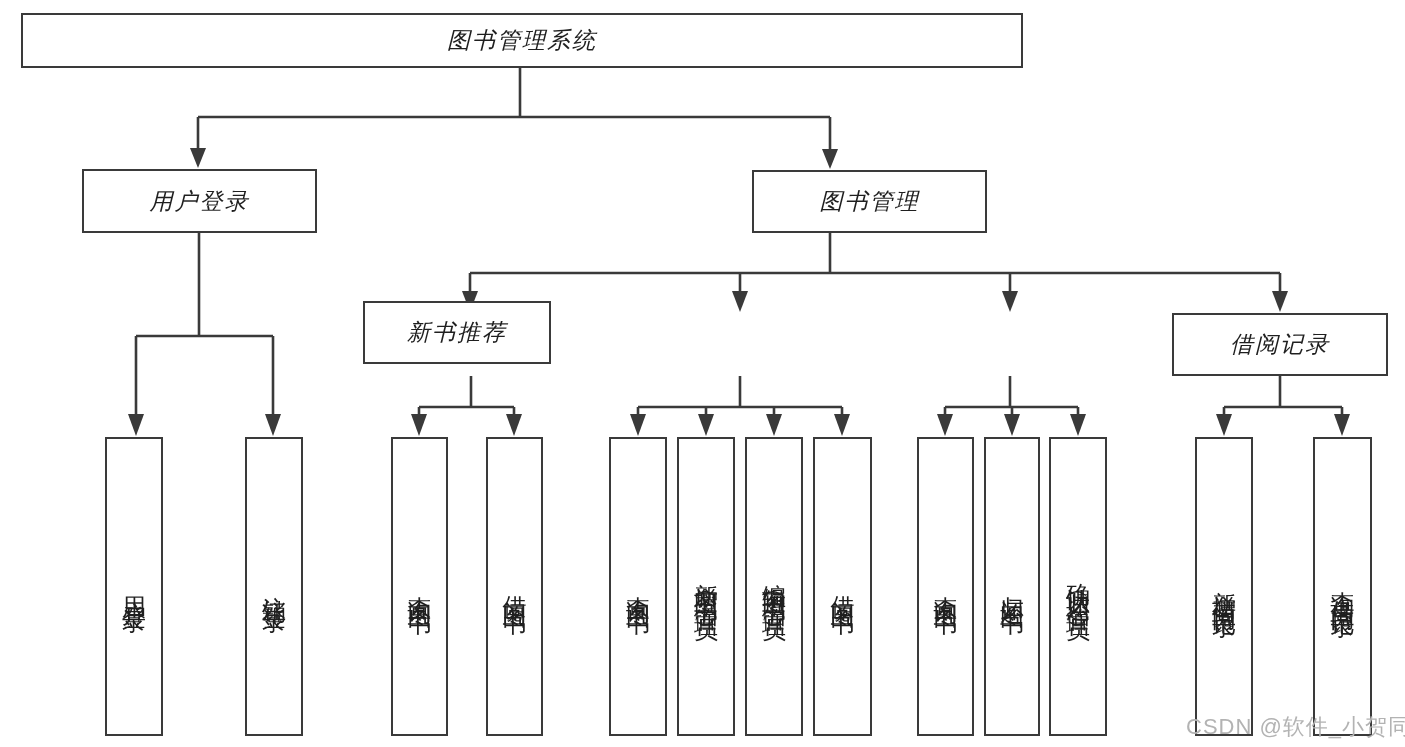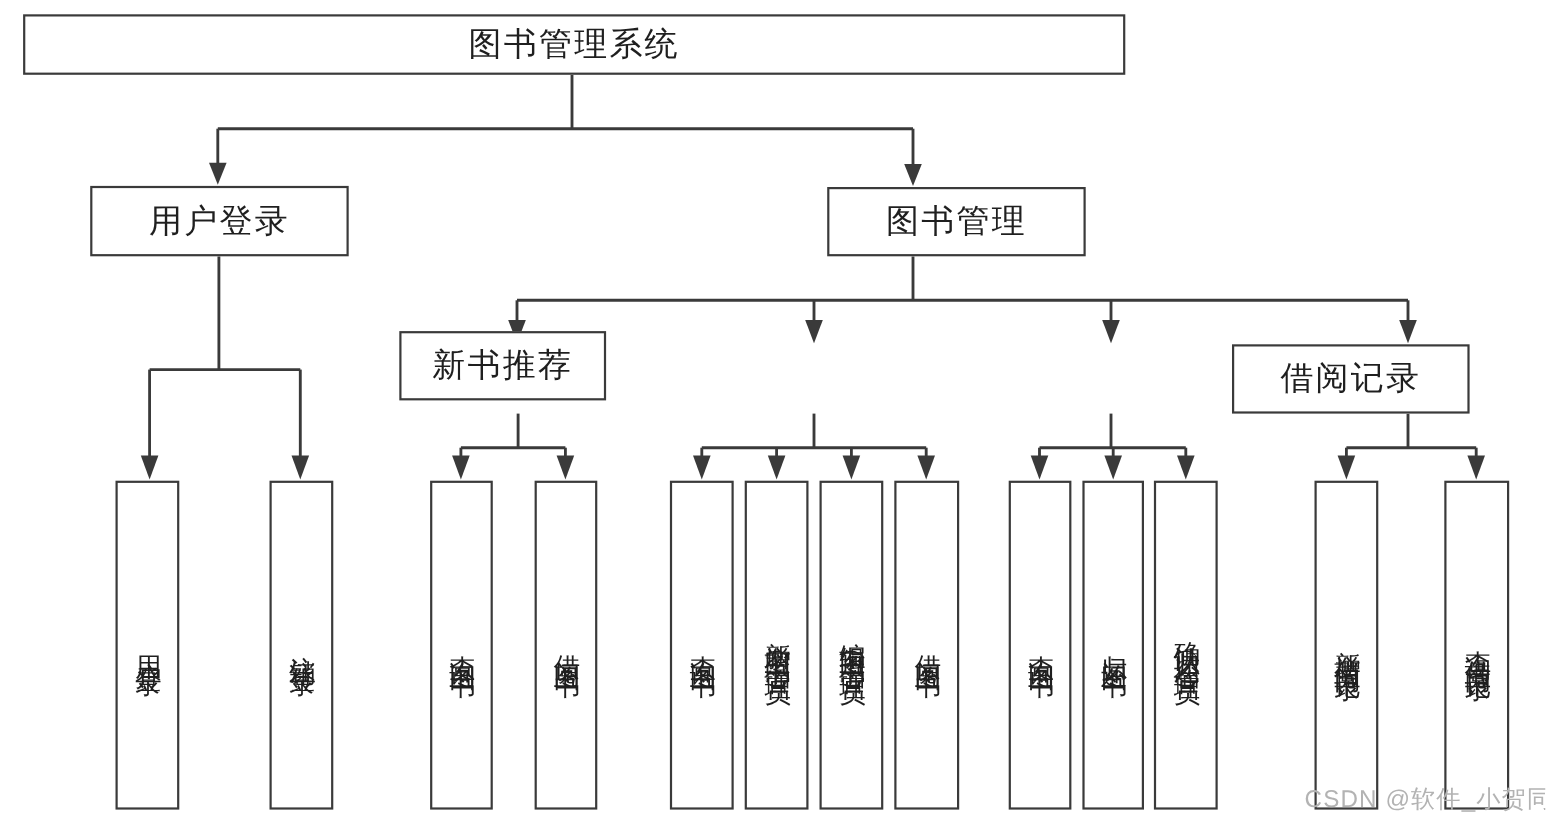--- a/index.html
+++ b/index.html
@@ -21,21 +21,21 @@
   .wires polygon{fill:var(--line);}
   .node{
     position:absolute;
     box-sizing:border-box;
     border:2.5px solid var(--line);
     background:#fff;
     display:flex;align-items:center;justify-content:center;
     color:var(--text);
     z-index:2;
   }
-  .hbox{font-size:30px;letter-spacing:2px;}
+  .hbox{font-size:23px;letter-spacing:2px;font-style:italic;}
   .vbox span{
     writing-mode:vertical-rl;
     text-orientation:mixed;
     font-size:24px;
     letter-spacing:5px;
     line-height:1;
     color:var(--text);
     white-space:nowrap;
   }
   .watermark{
@@ -122,21 +122,21 @@
   <div class="node hbox" style="left:82px;top:169px;width:235px;height:64px">
     <span>用户登录</span>
   </div>
   <div class="node hbox" style="left:752px;top:170px;width:235px;height:63px">
     <span>图书管理</span>
   </div>
 
   <div class="node hbox" style="left:363px;top:301px;width:188px;height:63px">
     <span>新书推荐</span>
   </div>
-  <div class="node hbox" style="left:1120px;top:313px;width:216px;height:63px">
+  <div class="node hbox" style="left:1172px;top:313px;width:216px;height:63px">
     <span>借阅记录</span>
   </div>
 
   <div class="node vbox" style="left:105px;top:437px;width:58px;height:299px">
     <span>用户登录</span>
   </div>
   <div class="node vbox" style="left:245px;top:437px;width:58px;height:299px">
     <span>注销登录</span>
   </div>
 

